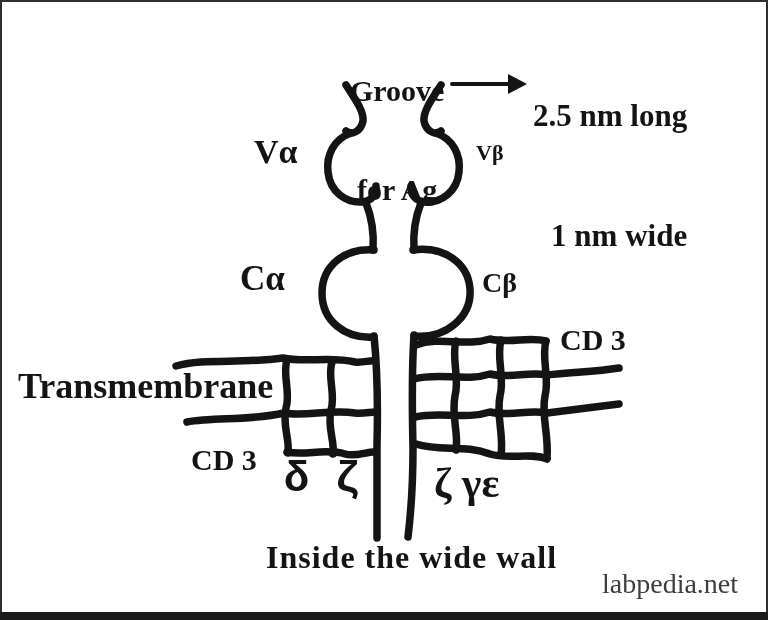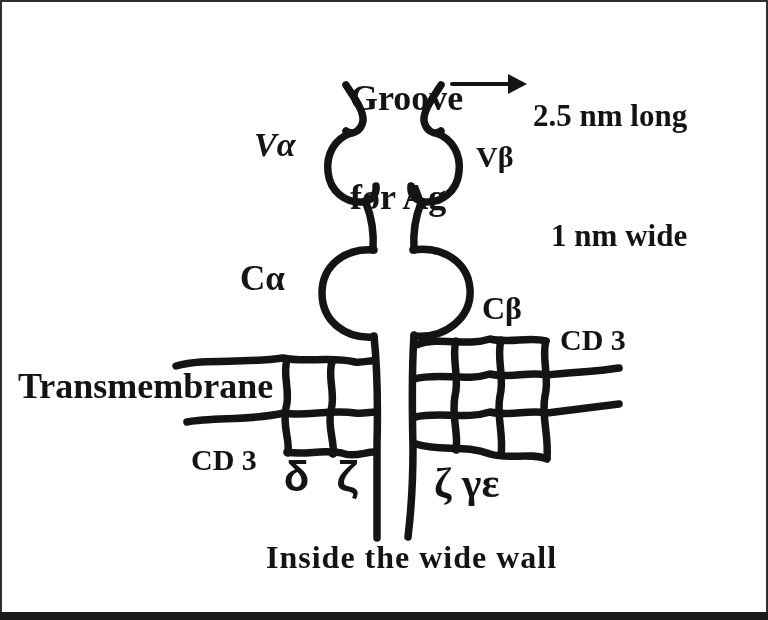--- a/index.html
+++ b/index.html
@@ -25,26 +25,26 @@
   svg .stroke{
     fill:none;stroke:var(--ink,#141414);
     stroke-width:7.5;stroke-linecap:round;stroke-linejoin:round;
   }
   svg .stroke.thin{stroke-width:4;}
   svg .fillink{fill:var(--ink,#141414);stroke:none;}
   .lbl{
     position:absolute;z-index:3;
     font-weight:bold;white-space:pre;line-height:1.05;
   }
-  .lbl-groove{left:350px;top:16px;font-size:36px;line-height:33px;}
+  .lbl-groove{left:350px;top:8px;font-size:30px;line-height:33px;text-align:center;}
   .lbl-dims{left:533px;top:16px;font-size:31px;line-height:40px;text-align:right;}
-  .lbl-valpha{left:254px;top:127px;font-size:34px;font-style:italic;}
-  .lbl-vbeta{left:476px;top:141px;font-size:30px;}
+  .lbl-valpha{left:254px;top:134px;font-size:34px;}
+  .lbl-vbeta{left:476px;top:141px;font-size:22px;}
   .lbl-calpha{left:240px;top:261px;font-size:35px;}
-  .lbl-cbeta{left:482px;top:268px;font-size:32px;margin-top:24px;}
+  .lbl-cbeta{left:482px;top:268px;font-size:28px;}
   .lbl-transmembrane{left:18px;top:368px;font-size:36px;}
   .lbl-cd3-right{left:560px;top:324px;font-size:30px;}
   .lbl-cd3-left{left:191px;top:444px;font-size:30px;}
   .lbl-greek-left{left:284px;top:458px;font-size:42px;font-family:Liberation Mono, monospace;}
   .lbl-greek-right{left:434px;top:461px;font-size:42px;}
   .lbl-inside{left:266px;top:541px;font-size:32px;letter-spacing:1px;}
   .lbl-watermark{
     left:602px;top:569px;font-size:28px;font-weight:normal;
     color:var(--watermark-gray,#3d3d3d);
   }
@@ -112,16 +112,17 @@
   <div class="lbl lbl-cbeta">Cβ</div>
 
   <div class="lbl lbl-transmembrane">Transmembrane</div>
   <div class="lbl lbl-cd3-right">CD 3</div>
   <div class="lbl lbl-cd3-left">CD 3</div>
 
   <div class="lbl lbl-greek-left">δ ζ</div>
   <div class="lbl lbl-greek-right">ζ γε</div>
 
   <div class="lbl lbl-inside">Inside the wide wall</div>
+  <div class="lbl lbl-watermark">labpedia.net</div>
 
   <div class="frame"></div>
   <div class="bottom-bar"></div>
 </div>
 
 </body></html>

